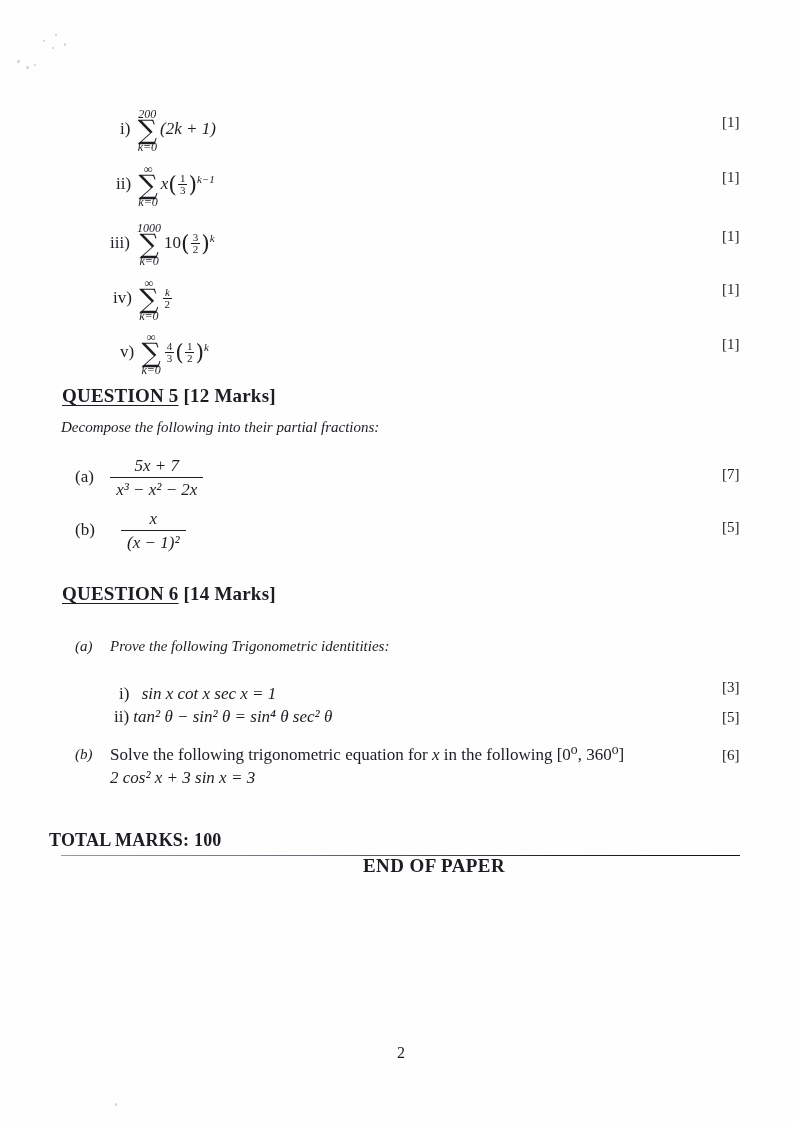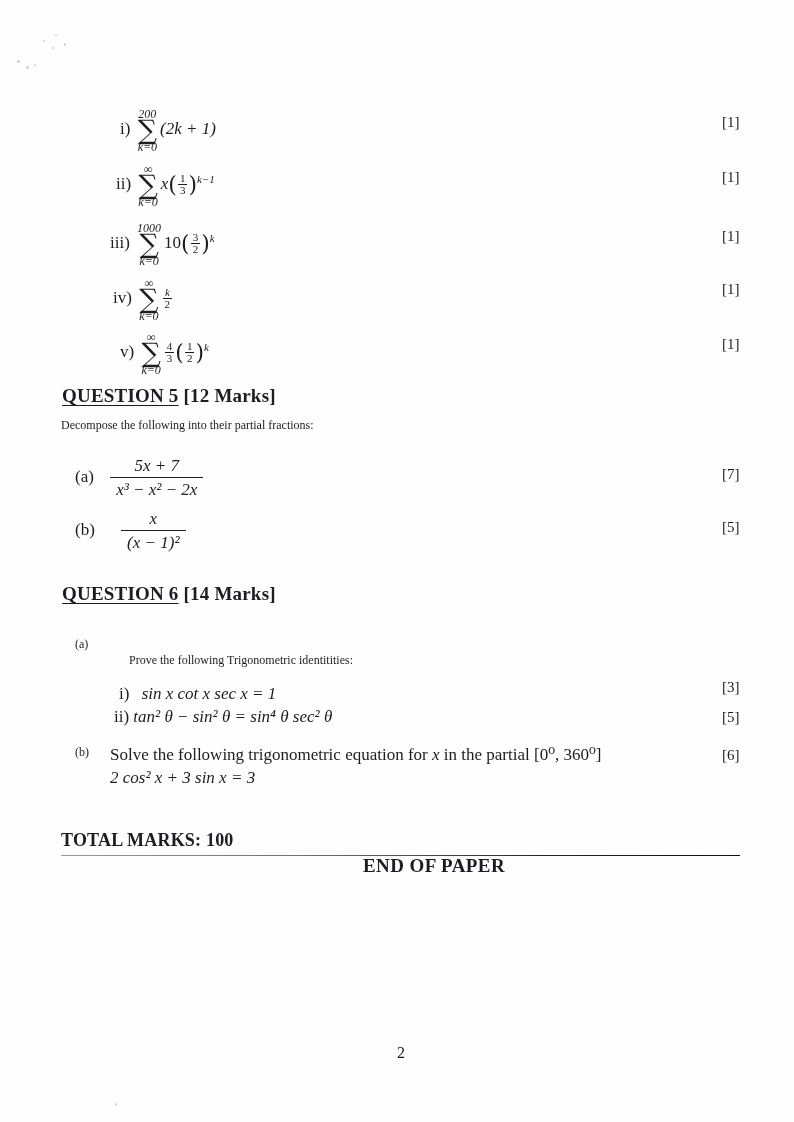--- a/index.html
+++ b/index.html
@@ -107,23 +107,24 @@
   }
   .qhead .u {
     text-decoration: underline;
     text-underline-offset: 3px;
     text-decoration-thickness: 1.2px;
   }
   .qhead .marks { font-weight: bold; }
 
   .para {
     position: absolute;
-    font-size: 12px;
+    font-size: 15px;
     line-height: 1.28;
     white-space: nowrap;
+    font-style: italic;
   }
 
   .mark {
     position: absolute;
     font-size: 15px;
     text-align: left;
     white-space: nowrap;
   }
 
   .total {
@@ -239,43 +240,43 @@
     </span>
   </div>
   <div class="mark" style="left:722px; top:519px;">[5]</div>
 
   <div class="qhead" style="left:62px; top:583px;text-align:right;">
     <span class="u">QUESTION 6</span>
     <span class="marks">[14 Marks]</span>
   </div>
 
   <div class="para" style="left:75px; top:637px;">(a)</div>
-  <div class="para" style="left:110px; top:653px;margin-left:19px;">Prove the following Trigonometric identitities:</div>
+  <div class="para" style="left:110px; top:637px;">Prove the following Trigonometric identitities:</div>
 
   <div class="mathrow" style="left:119px; top:685px;">
     <span>i)</span>
     <span class="it" style="margin-left:8px;">sin x cot x sec x = 1</span>
   </div>
   <div class="mark" style="left:722px; top:679px;">[3]</div>
 
   <div class="mathrow" style="left:114px; top:708px;">
     <span>ii)</span>
     <span class="it" style="margin-left:0;">tan² θ − sin² θ = sin⁴ θ sec² θ</span>
   </div>
   <div class="mark" style="left:722px; top:709px;">[5]</div>
 
   <div class="para" style="left:75px; top:745px;">(b)</div>
   <div class="mathrow" style="left:110px; top:746px; font-size:17px;">
     <span>Solve the following trigonometric equation for</span>
     <span class="it">x</span>
-    <span>in the partial</span>
+    <span>in the following</span>
     <span>[0⁰, 360⁰]</span>
   </div>
   <div class="mark" style="left:722px; top:747px;">[6]</div>
   <div class="mathrow it" style="left:110px; top:769px;">2 cos² x + 3 sin x = 3</div>
 
-  <div class="total" style="left:61px; top:830px;">TOTAL MARKS: 100</div>
+  <div class="total" style="left:49px; top:830px;">TOTAL MARKS: 100</div>
   <div class="rule" style="left:61px; top:855px; width:679px;"></div>
   <div class="endpaper" style="left:321px; top:855px;margin-left:42px;">END OF PAPER</div>
 
   <div class="pagenum" style="left:397px; top:1044px;">2</div>
 
 </div>
 
 </body></html>

